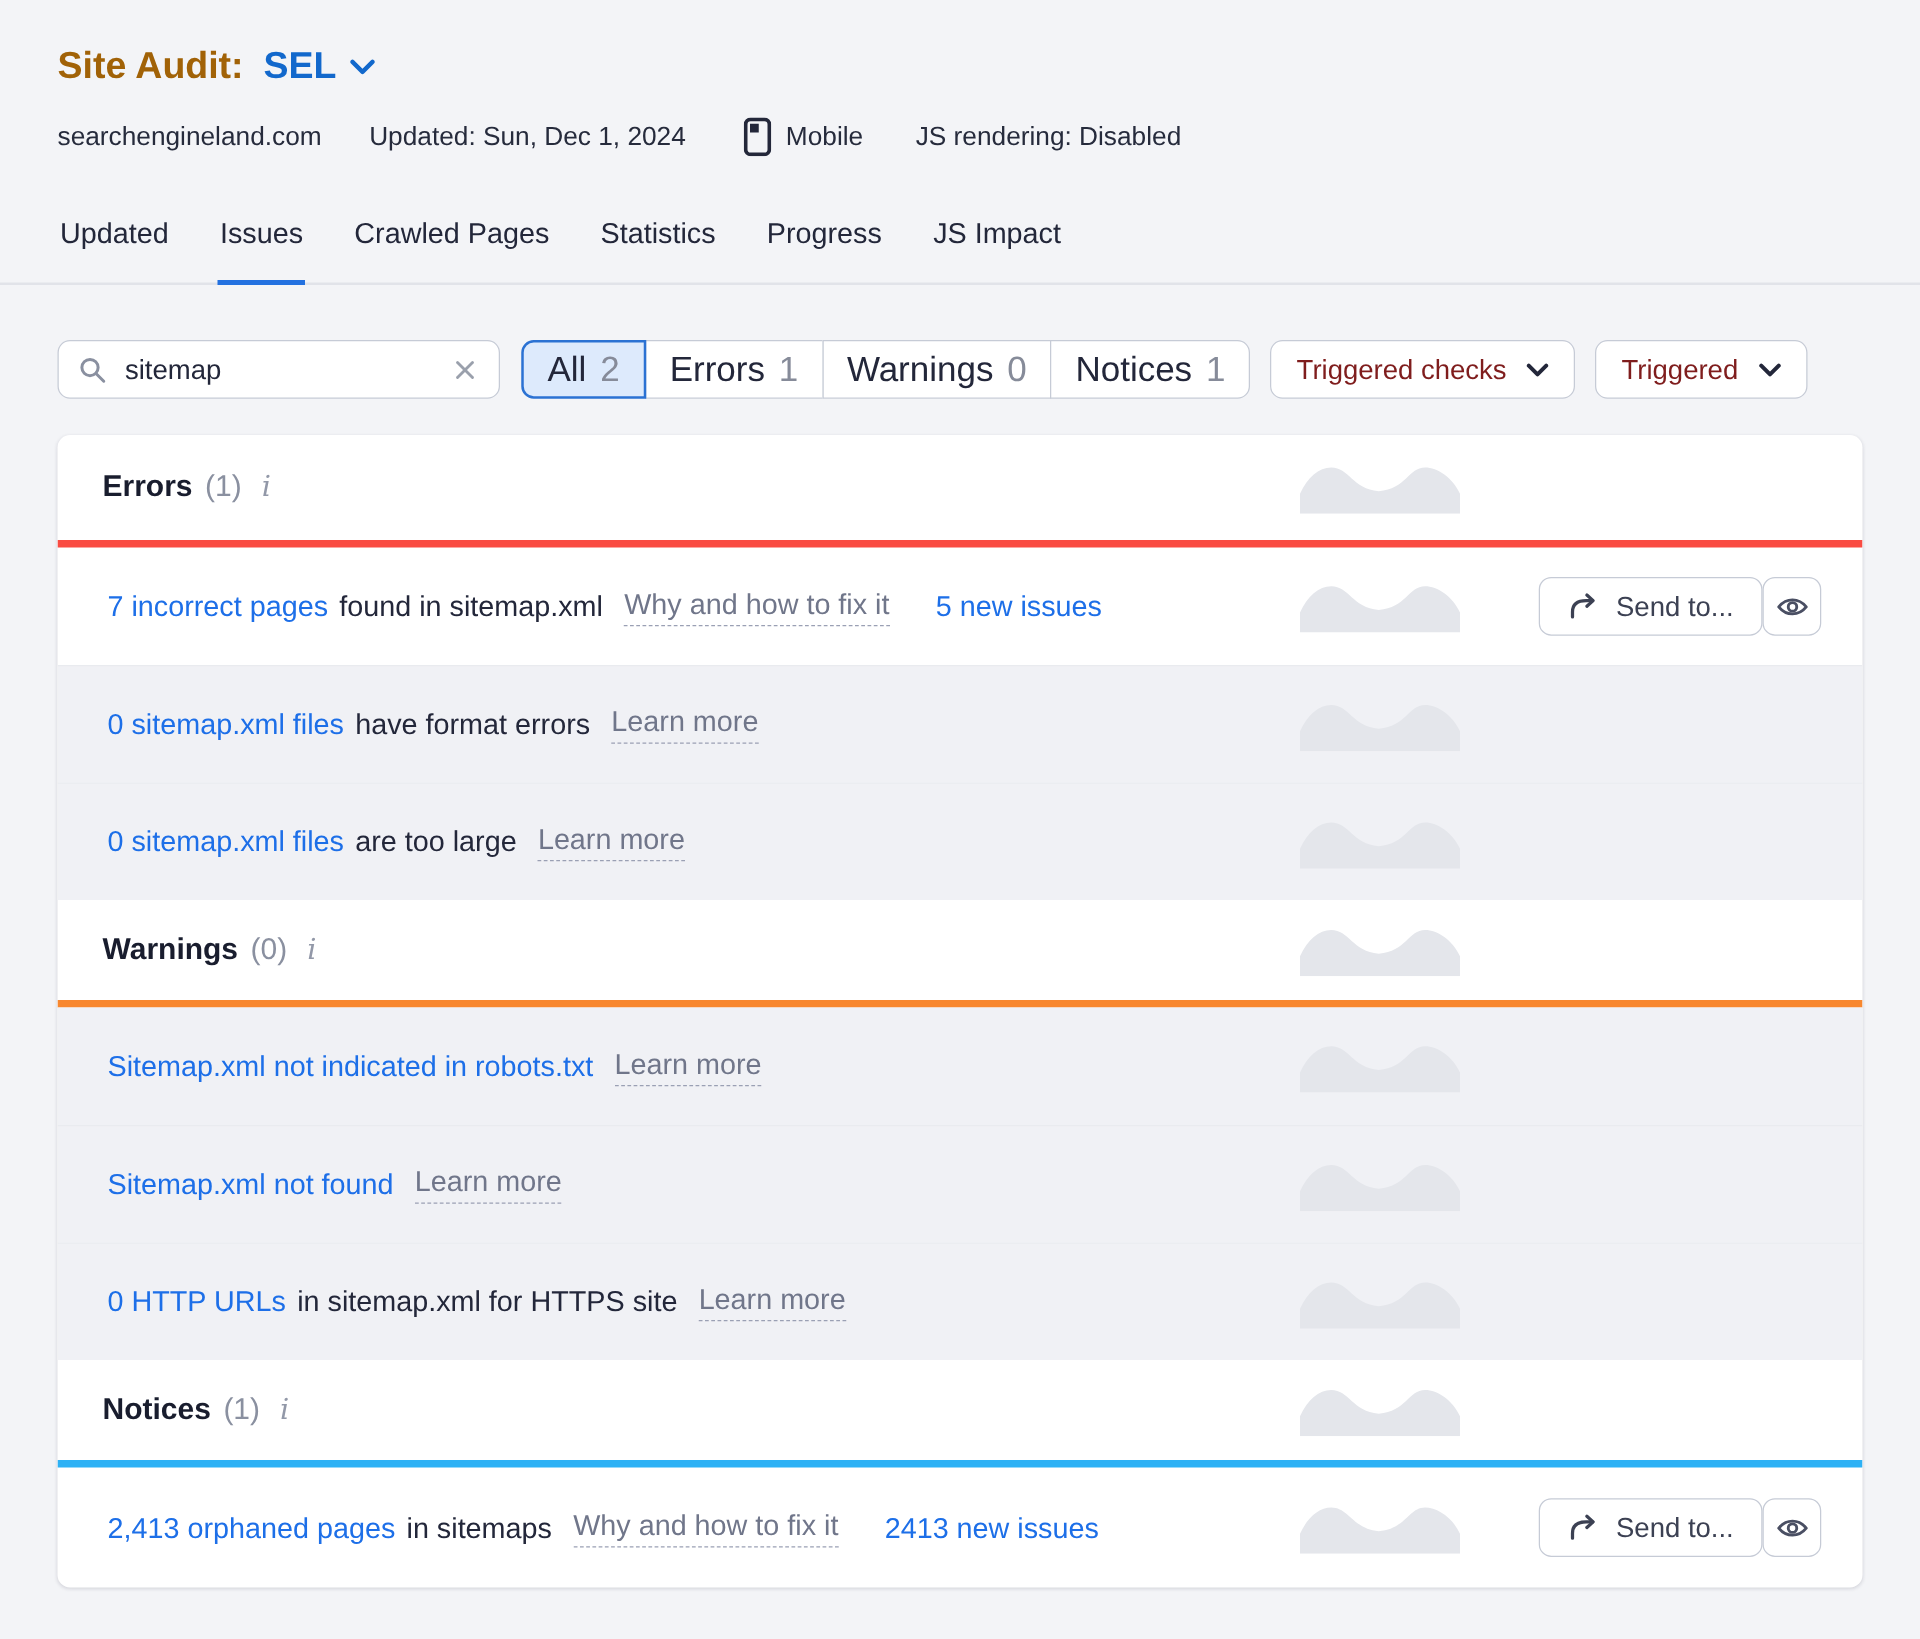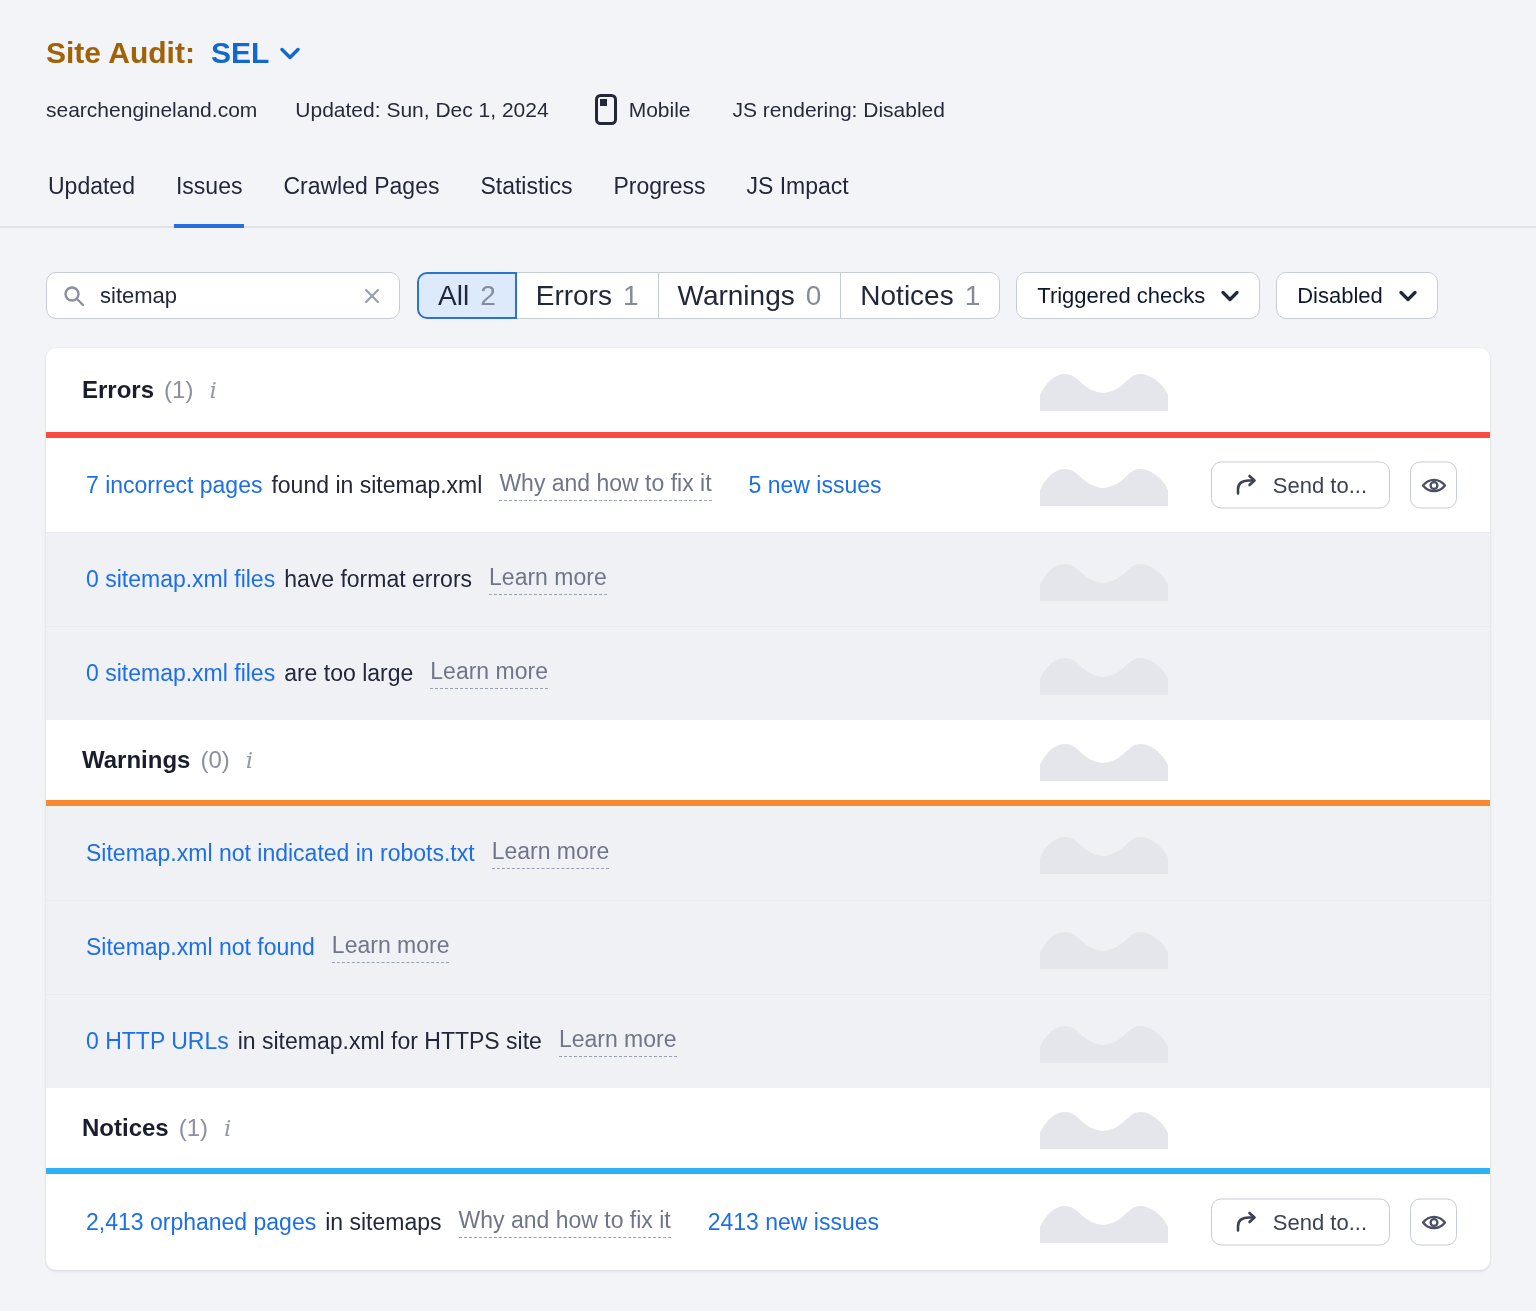--- a/index.html
+++ b/index.html
@@ -40,21 +40,21 @@
   .segmented { display:flex; height:47px; margin-left:17px; }
   .seg { display:flex; align-items:center; gap:11px; padding:0 19px; font-size:28px;
          color:#23273a; background:#fff; border:1px solid #c6cbd6; margin-left:-1px; cursor:pointer; }
   .seg:first-child { margin-left:0; border-radius:10px 0 0 10px; }
   .seg:last-child { border-radius:0 10px 10px 0; }
   .seg .count { color:#868b99; }
   .seg.selected { background:#ddeafc; border:2px solid #2b72d3; z-index:1; }
 
   .dropdown { height:47px; background:#fff; border:1px solid #c6cbd6; border-radius:10px;
               display:flex; align-items:center; gap:16px; padding:0 20px; font-size:22px;
-              color:#0f172a; margin-left:16px; cursor:pointer; }
+              color:#7f1d1d; margin-left:16px; cursor:pointer; }
   .dropdown .dd-label { white-space:nowrap; }
 
   
   .card { margin-top:29px; background:#fff; border-radius:10px;
           box-shadow:0 1px 3px rgba(25,30,55,.14); overflow:hidden; }
   .section-header { height:84px; display:flex; align-items:center; padding:0 36px; position:relative; }
   .section-title { font-size:24px; font-weight:bold; color:#191d2e; }
   .section-count { font-size:24px; color:#8a90a0; margin-left:10px; }
   .info-i { margin-left:16px; color:#9298a8; font-family:"DejaVu Serif", serif;
             font-style:italic; font-size:23px; line-height:1; cursor:pointer; }
@@ -65,21 +65,21 @@
   .accent-bar + .issue-row { border-top:none; }
   .issue-row.muted { background:#f0f1f5;text-align:right; }
   .row-link { color:#1d6fe8; cursor:pointer; white-space:nowrap; }
   .row-text { color:#23273a; margin-left:9px; white-space:nowrap; }
   .row-help { color:#70768a; border-bottom:1px dashed #9aa0b4; padding-bottom:3px;
               margin-left:17px; cursor:pointer; white-space:nowrap; }
   .row-new { color:#1d6fe8; margin-left:37px; cursor:pointer; white-space:nowrap; }
 
   .hump { position:absolute; right:322px; top:50%; transform:translateY(-50%); }
   .actions { position:absolute; right:33px; top:50%; transform:translateY(-50%);
-             display:flex; align-items:flex-start; gap:20px; }
+             display:flex; align-items:flex-start; }
   .send-btn { height:47px; background:#fff; border:1px solid #c6cbd6; border-radius:10px;
               display:flex; align-items:center; gap:13px; padding:0 22px; font-size:22px;
               color:#3c4153; font-family:inherit; cursor:pointer; }
   .eye-btn { width:47px; height:47px; background:#fff; border:1px solid #c6cbd6;
              border-radius:10px; display:flex; align-items:center; justify-content:center; cursor:pointer; }
   svg { display:block; }
 </style>
 </head>
 <body>
 
@@ -161,21 +161,21 @@
 
     <div class="dropdown">
       <span class="dd-label">Triggered checks</span>
       <span>
         <svg width="18" height="12" viewBox="0 0 18 12">
             <polyline points="2,2.5 9,9.5 16,2.5" fill="none" stroke="#23273a" stroke-width="3.2" stroke-linecap="round" stroke-linejoin="round"></polyline>
           </svg>
       </span>
     </div>
     <div class="dropdown">
-      <span class="dd-label">Disabled</span>
+      <span class="dd-label">Triggered</span>
       <span>
         <svg width="18" height="12" viewBox="0 0 18 12">
             <polyline points="2,2.5 9,9.5 16,2.5" fill="none" stroke="#23273a" stroke-width="3.2" stroke-linecap="round" stroke-linejoin="round"></polyline>
           </svg>
       </span>
     </div>
   </div>
 
   <div class="card">
 

